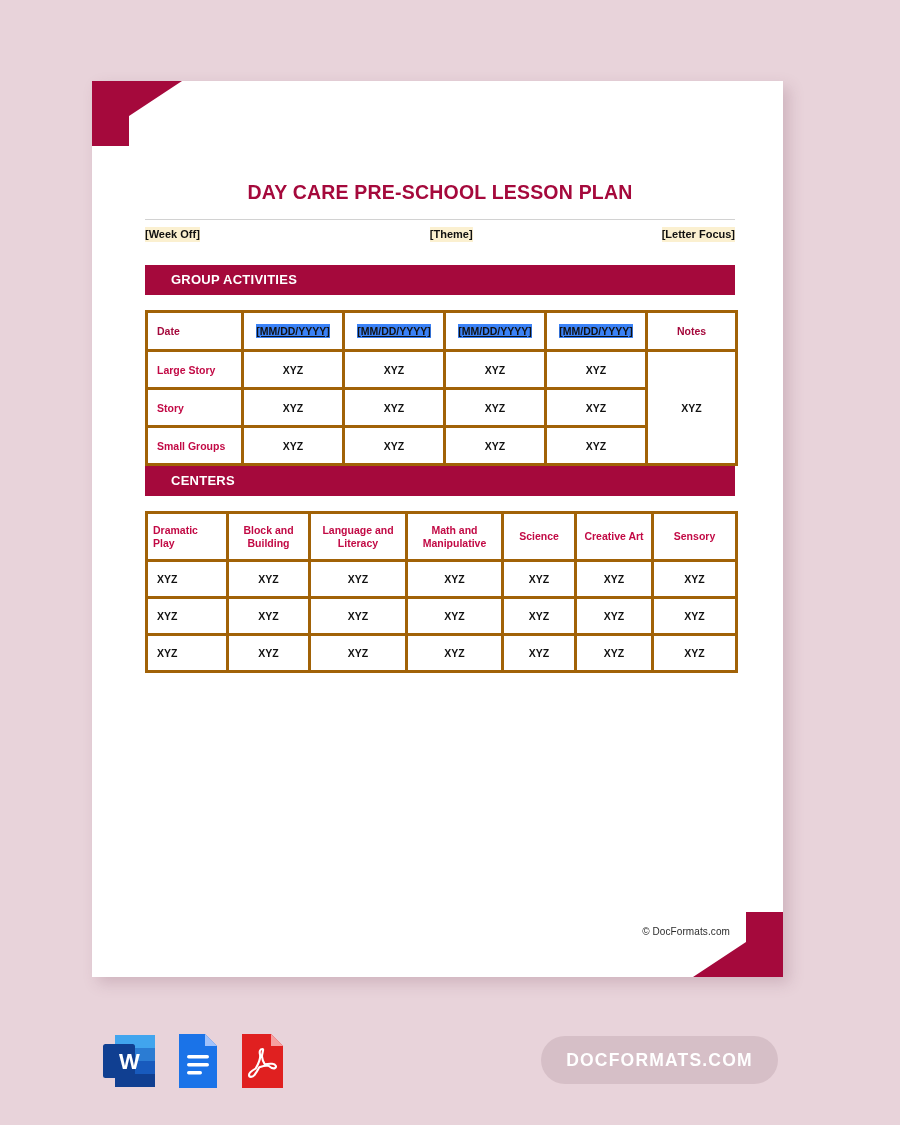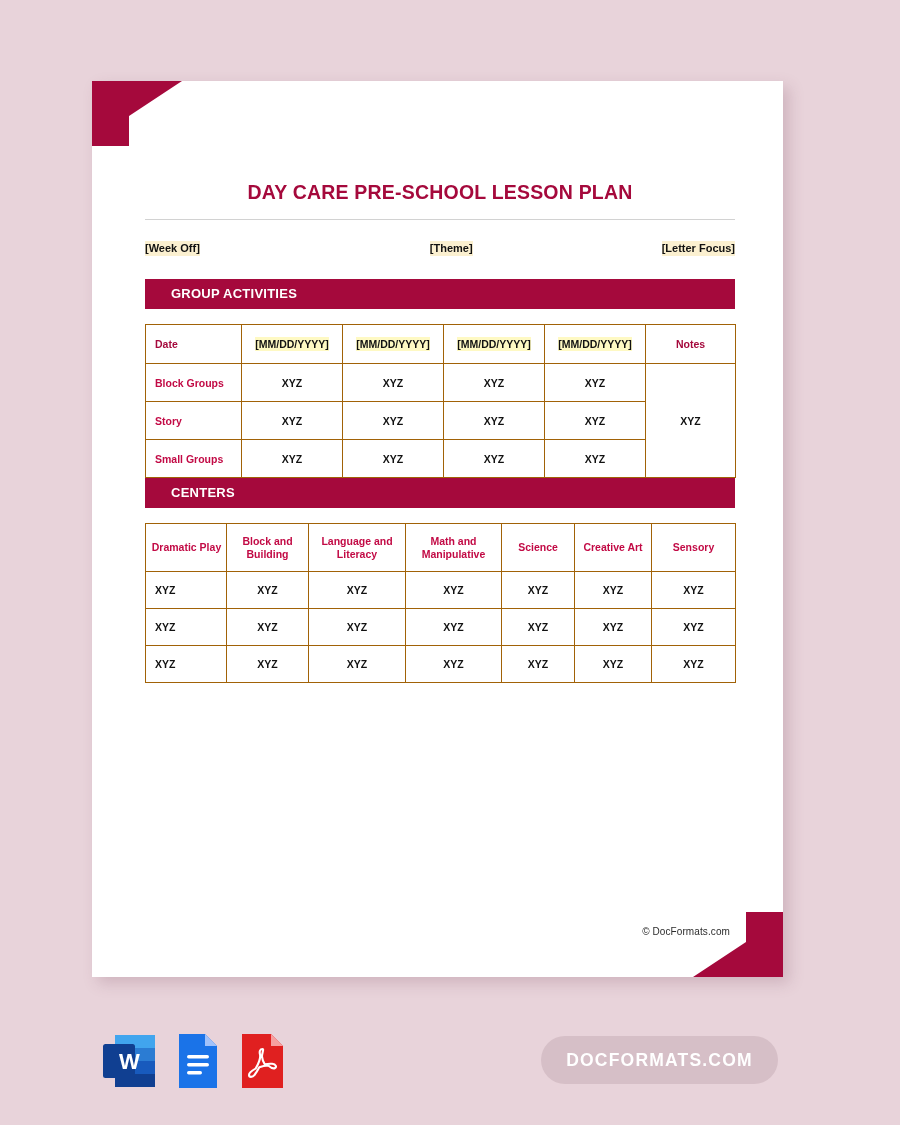--- a/index.html
+++ b/index.html
@@ -60,21 +60,21 @@
     font-size: 19.5px;
     font-weight: bold;
     letter-spacing: 0.2px;
     margin-top: 100px;
   }
 
   
   #meta-row {
     margin-top: 15px;
     border-top: 1.5px solid #d2d2d2;
-    padding-top: 21px;
+    padding-top: 7px;
     display: flex;
     justify-content: space-between;
     align-items: flex-start;
   }
   .meta-item {
     font-size: 11px;
     font-weight: bold;
     color: #111111;
     background: #fbf0d0;
     line-height: 15px;
@@ -99,21 +99,21 @@
 
   
   table.doc-table {
     border-collapse: collapse;
     width: 100%;
     margin-top: 15px;
     table-layout: fixed;
   }
   table.doc-table td,
   table.doc-table th {
-    border: 1px solid #a16207;
+    border: 3px solid #a16207;
     vertical-align: middle;
     box-sizing: border-box;
     margin-top: 21px;
   }
 
   
   #group-activities-table th,
   #group-activities-table td { height: 38px; }
   #group-activities-table thead th { height: 39px; }
 
@@ -125,22 +125,23 @@
     padding-left: 9px;
   }
   .gh-date {
     font-size: 10.5px;
     font-weight: bold;
     color: #111111;
     text-align: center;
     padding: 0 2px;
   }
   .gh-date span {
-    background: #fef9c3;
+    background: #3b82f6;
     padding: 1px 0;
+    text-decoration: underline;
   }
   .gh-notes {
     color: #a5093c;
     font-size: 10.5px;
     font-weight: bold;
     text-align: center;
   }
   .row-label {
     color: #c20a45;
     font-size: 10.5px;
@@ -166,21 +167,21 @@
   #centers-table td { height: 37px; }
   .ch {
     color: #c20a45;
     font-size: 10.5px;
     font-weight: bold;
     text-align: center;
     line-height: 13px;
     padding: 0 4px;
   }
   .ch.first {
-    text-align: center;
+    text-align: left;
     padding-left: 5px;
   }
   .cc {
     font-size: 10.5px;
     font-weight: bold;
     color: #111111;
     text-align: center;
   }
   .cc.first {
     text-align: left;
@@ -274,21 +275,21 @@
             <span>[MM/DD/YYYY]</span>
           </th>
           <th class="gh-date">
             <span>[MM/DD/YYYY]</span>
           </th>
           <th class="gh-notes">Notes</th>
         </tr>
       </thead>
       <tbody>
         <tr>
-          <td class="row-label">Block Groups</td>
+          <td class="row-label">Large Story</td>
           <td class="cell-xyz">XYZ</td>
           <td class="cell-xyz">XYZ</td>
           <td class="cell-xyz">XYZ</td>
           <td class="cell-xyz">XYZ</td>
           <td class="cell-notes" rowspan="3">XYZ</td>
         </tr>
         <tr>
           <td class="row-label">Story</td>
           <td class="cell-xyz">XYZ</td>
           <td class="cell-xyz">XYZ</td>

